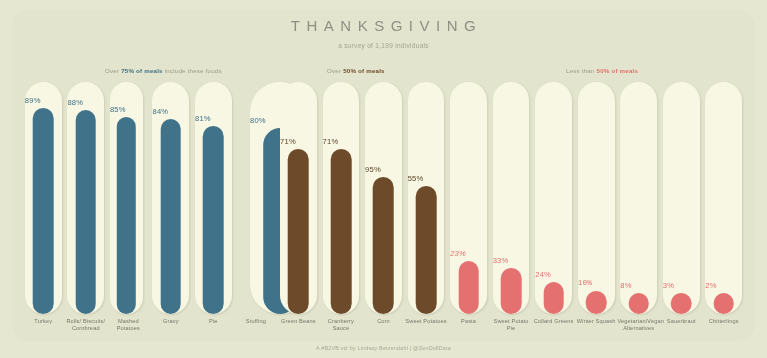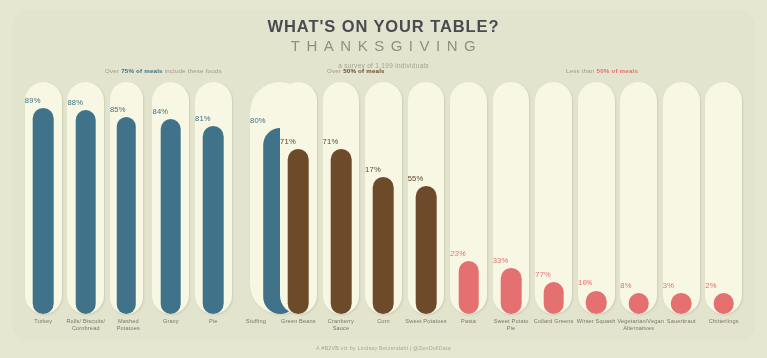--- a/index.html
+++ b/index.html
@@ -151,21 +151,20 @@
     letter-spacing: 0.2px;
   }
 </style>
 </head>
 <body>
 
 <div id="infographic">
 
   <div class="panel">
     <div class="header">
-      <div class="title-main">WHAT'S ON YOUR TABLE?</div>
       <div class="title-sub">THANKSGIVING</div>
       <div class="title-note">a survey of 1,199 individuals</div>
     </div>
   </div>
 
   <div class="annotations" id="annotation-layer">
       <div class="annot a-blue" style="left: 105px; top: 67px;"><span>Over </span><b>75% of meals</b><span> include these foods</span></div>
       <div class="annot a-brown" style="left: 327px; top: 67px;"><span>Over </span><b>50% of meals</b><span></span></div>
       <div class="annot a-red" style="left: 566px; top: 67px;"><span>Less than </span><b>50% of meals</b><span></span></div>
     </div>
@@ -207,41 +206,41 @@
         <div class="value c-brown" style="top: 55.28px;">71%</div>
       </div>
       <div class="bar-col" style="left: 300.577px; width: 36.7879px;">
         <div class="track"></div>
         <div class="fill c-brown" style="height: 164.72px;"></div>
         <div class="value c-brown" style="top: 55.28px;">71%</div>
       </div>
       <div class="bar-col" style="left: 343.106px; width: 36.7879px;">
         <div class="track"></div>
         <div class="fill c-brown" style="height: 136.88px;"></div>
-        <div class="value c-brown" style="top: 83.12px;">17%</div>
+        <div class="value c-brown" style="top: 83.12px;">95%</div>
       </div>
       <div class="bar-col" style="left: 385.635px; width: 36.7879px;">
         <div class="track"></div>
         <div class="fill c-brown" style="height: 127.6px;"></div>
         <div class="value c-brown" style="top: 92.4px;">55%</div>
       </div>
       <div class="bar-col" style="left: 428.165px; width: 36.7879px; font-style: italic;">
         <div class="track"></div>
         <div class="fill c-red" style="height: 53.36px;"></div>
         <div class="value c-red" style="top: 166.64px;">23%</div>
       </div>
       <div class="bar-col" style="left: 470.694px; width: 36.7879px;">
         <div class="track"></div>
         <div class="fill c-red" style="height: 46.4px;"></div>
         <div class="value c-red" style="top: 173.6px;">33%</div>
       </div>
       <div class="bar-col" style="left: 513.224px; width: 36.7879px;">
         <div class="track"></div>
         <div class="fill c-red" style="height: 32.48px;"></div>
-        <div class="value c-red" style="top: 187.52px;">77%</div>
+        <div class="value c-red" style="top: 187.52px;">24%</div>
       </div>
       <div class="bar-col" style="left: 555.753px; width: 36.7879px;">
         <div class="track"></div>
         <div class="fill c-red" style="height: 23.2px;"></div>
         <div class="value c-red" style="top: 196.8px; font-family: Liberation Mono, monospace;">10%</div>
       </div>
       <div class="bar-col" style="left: 598.283px; width: 36.7879px;">
         <div class="track"></div>
         <div class="fill c-red" style="height: 20.6012px;"></div>
         <div class="value c-red" style="top: 199.399px;">8%</div>

